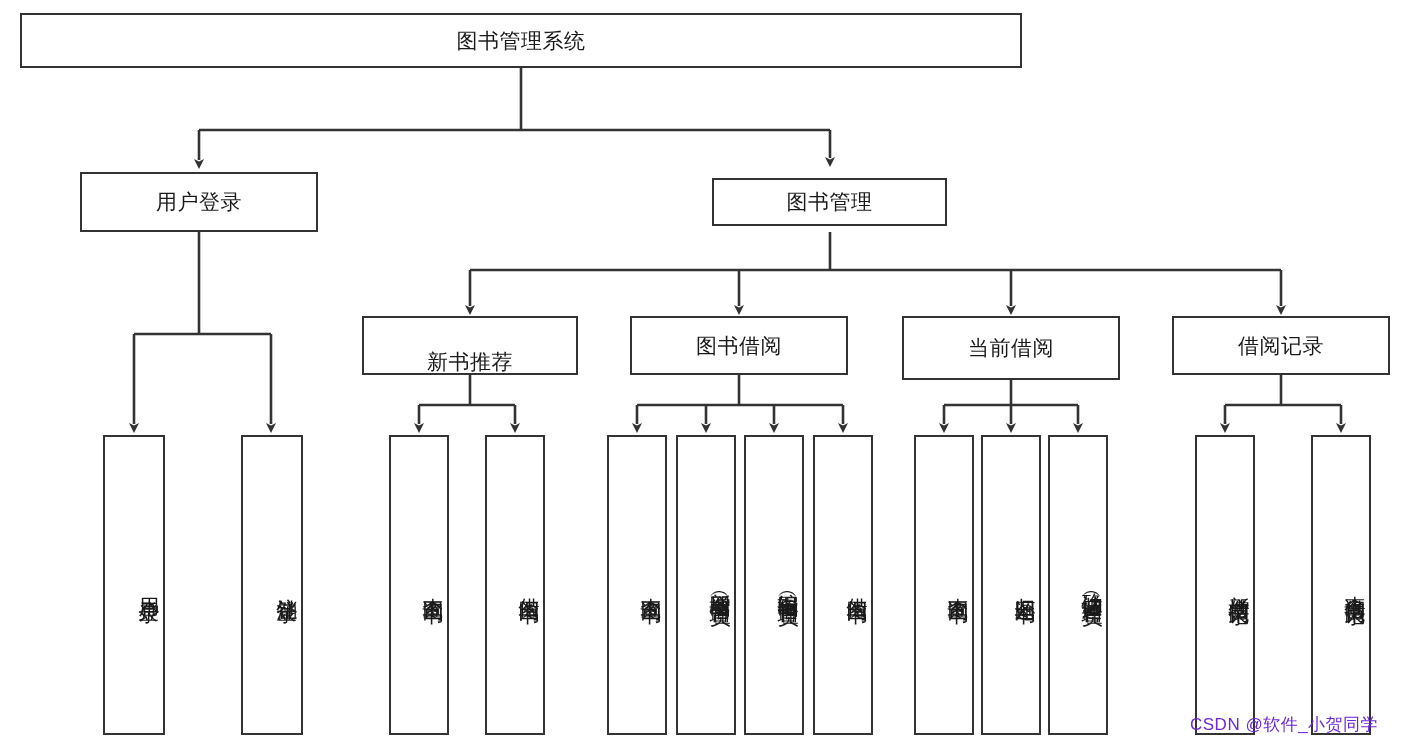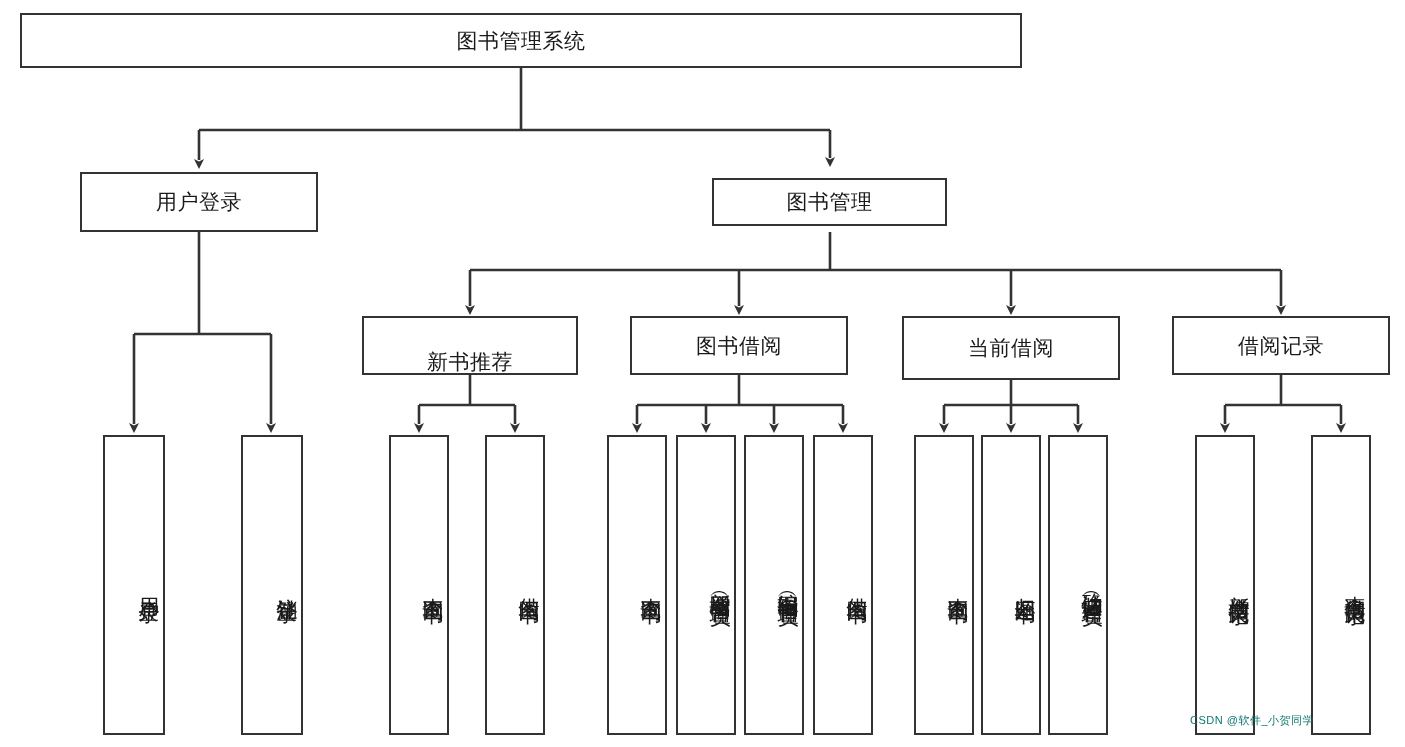--- a/index.html
+++ b/index.html
@@ -51,22 +51,22 @@
     align-items: flex-start;
     justify-content: center;
   }
   .node.vert .vtext {
     writing-mode: vertical-rl;
     text-orientation: upright;
     display: block;
   }
   .watermark {
     position: absolute;
-    font-size: 11px;
-    color: #0f766e;
+    font-size: 17px;
+    color: #6d28d9;
     letter-spacing: 0.5px;
     white-space: nowrap;
     user-select: none;
   }
 </style>
 </head>
 <body>
 
 <div id="canvas">
 

